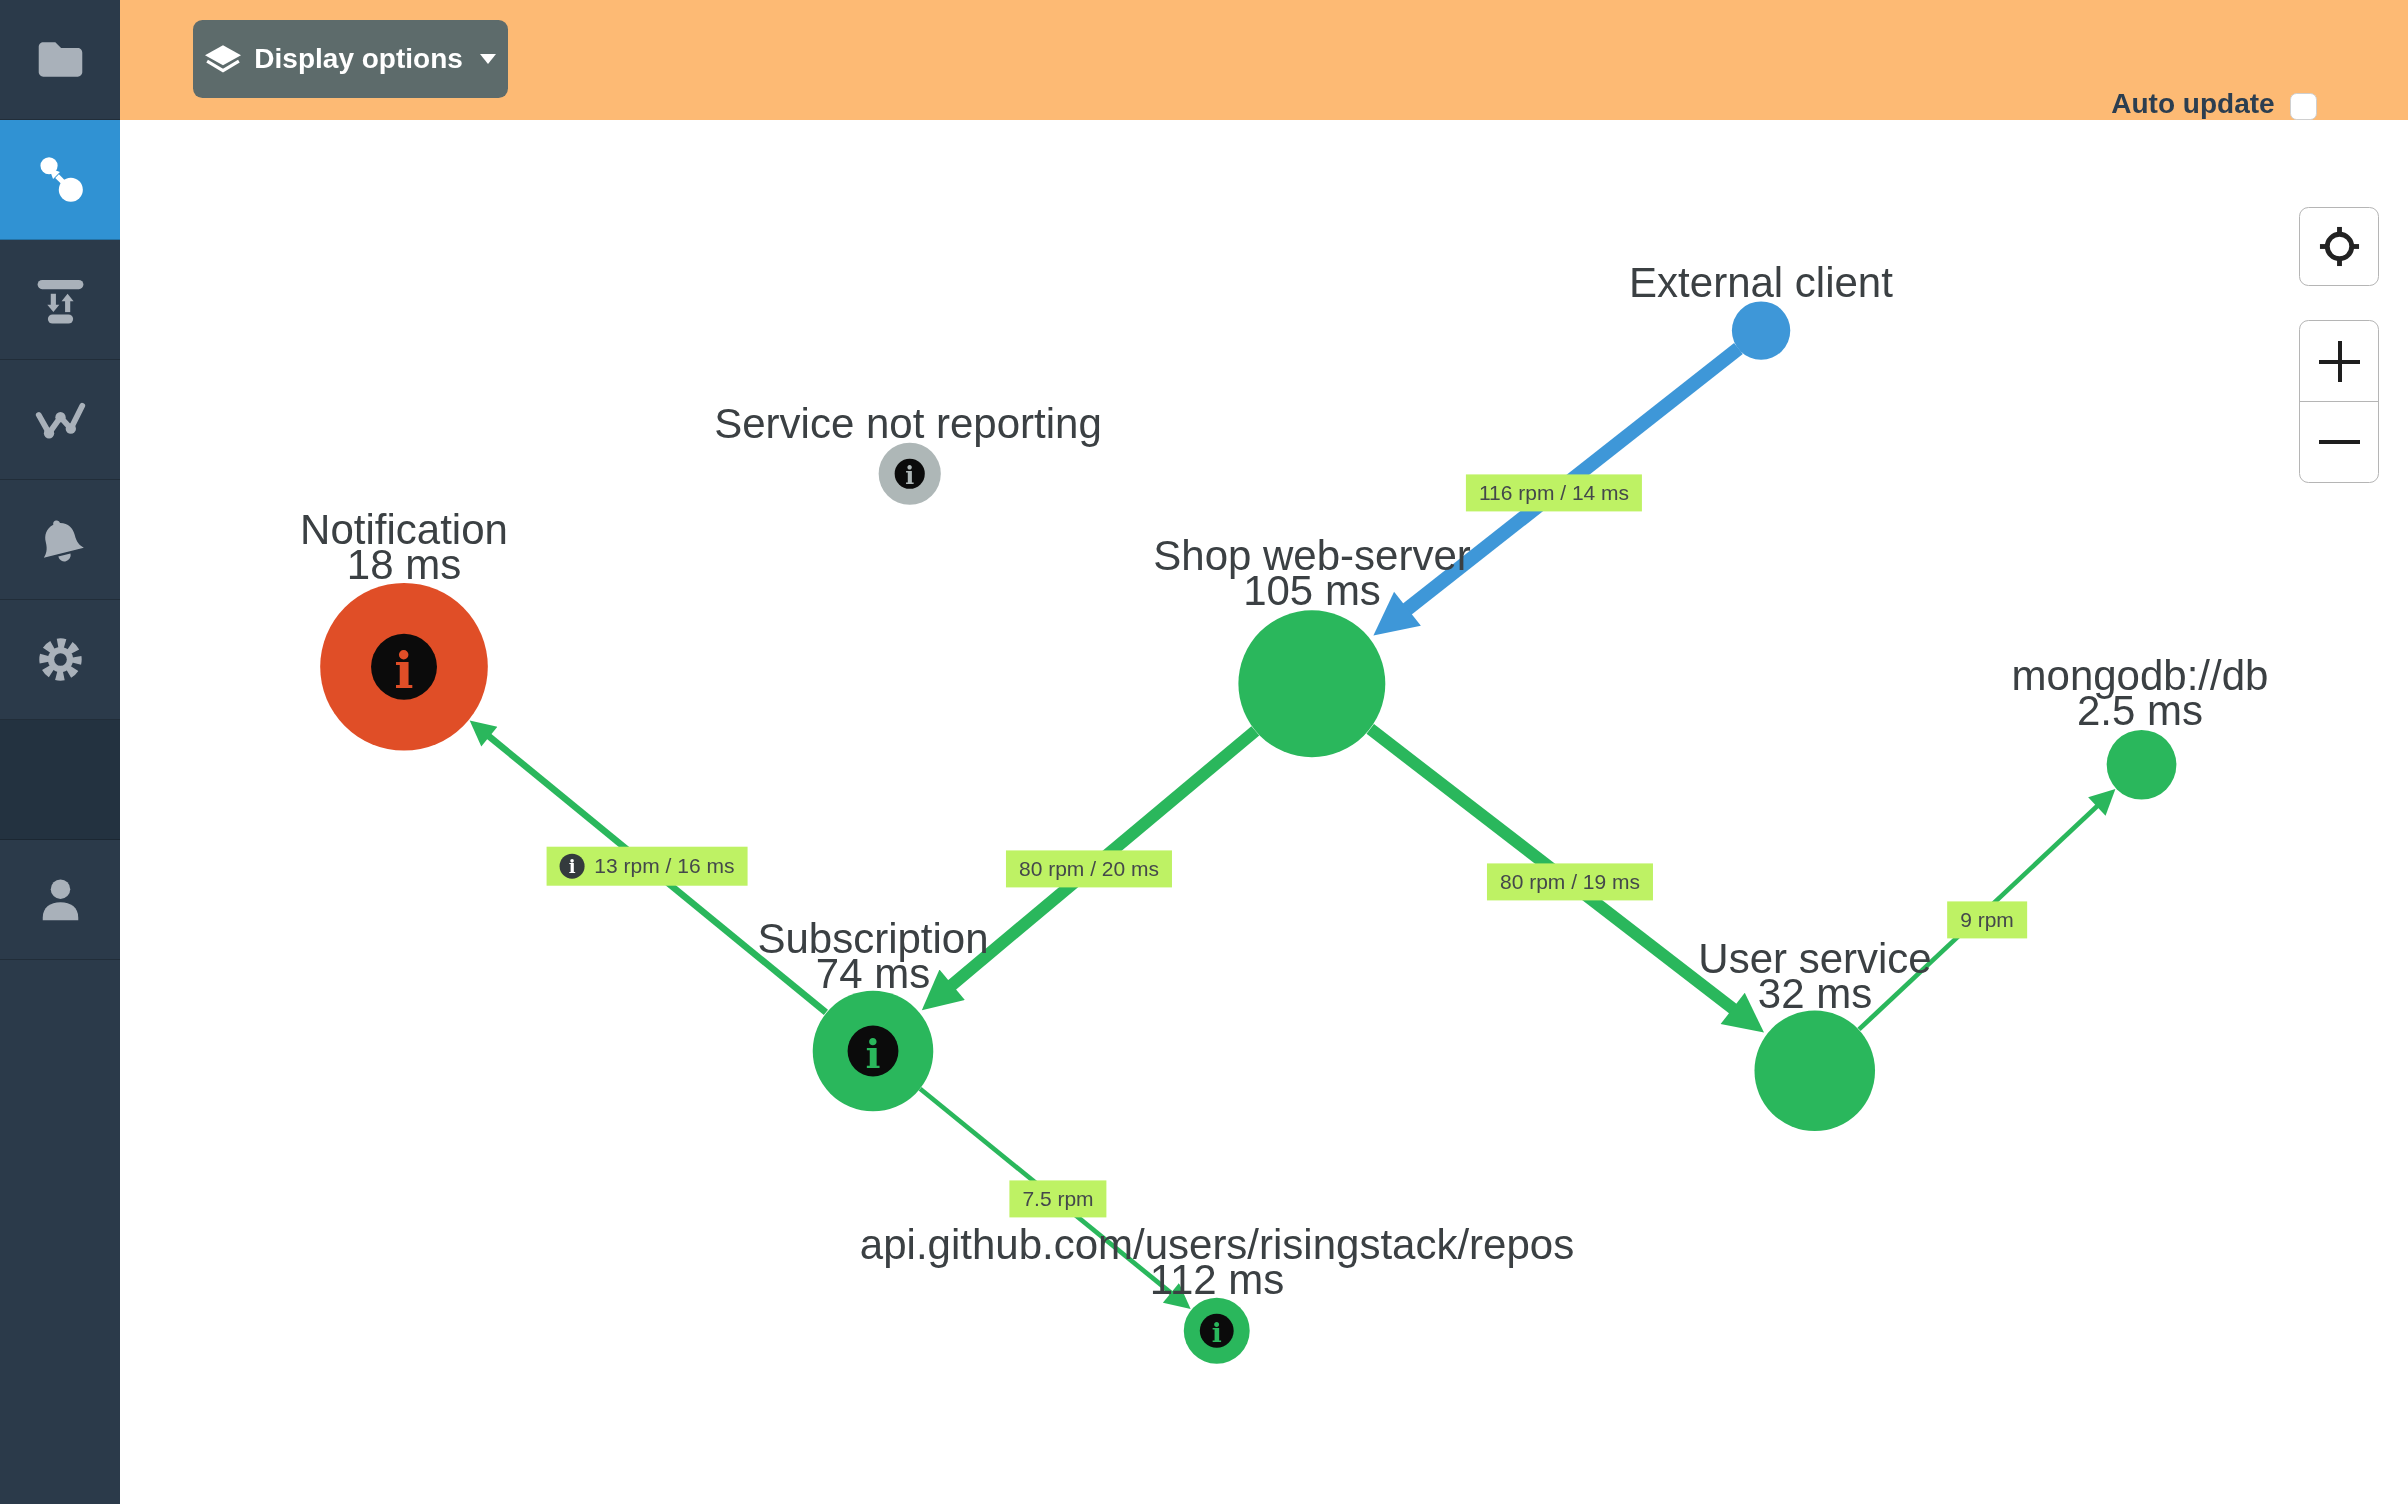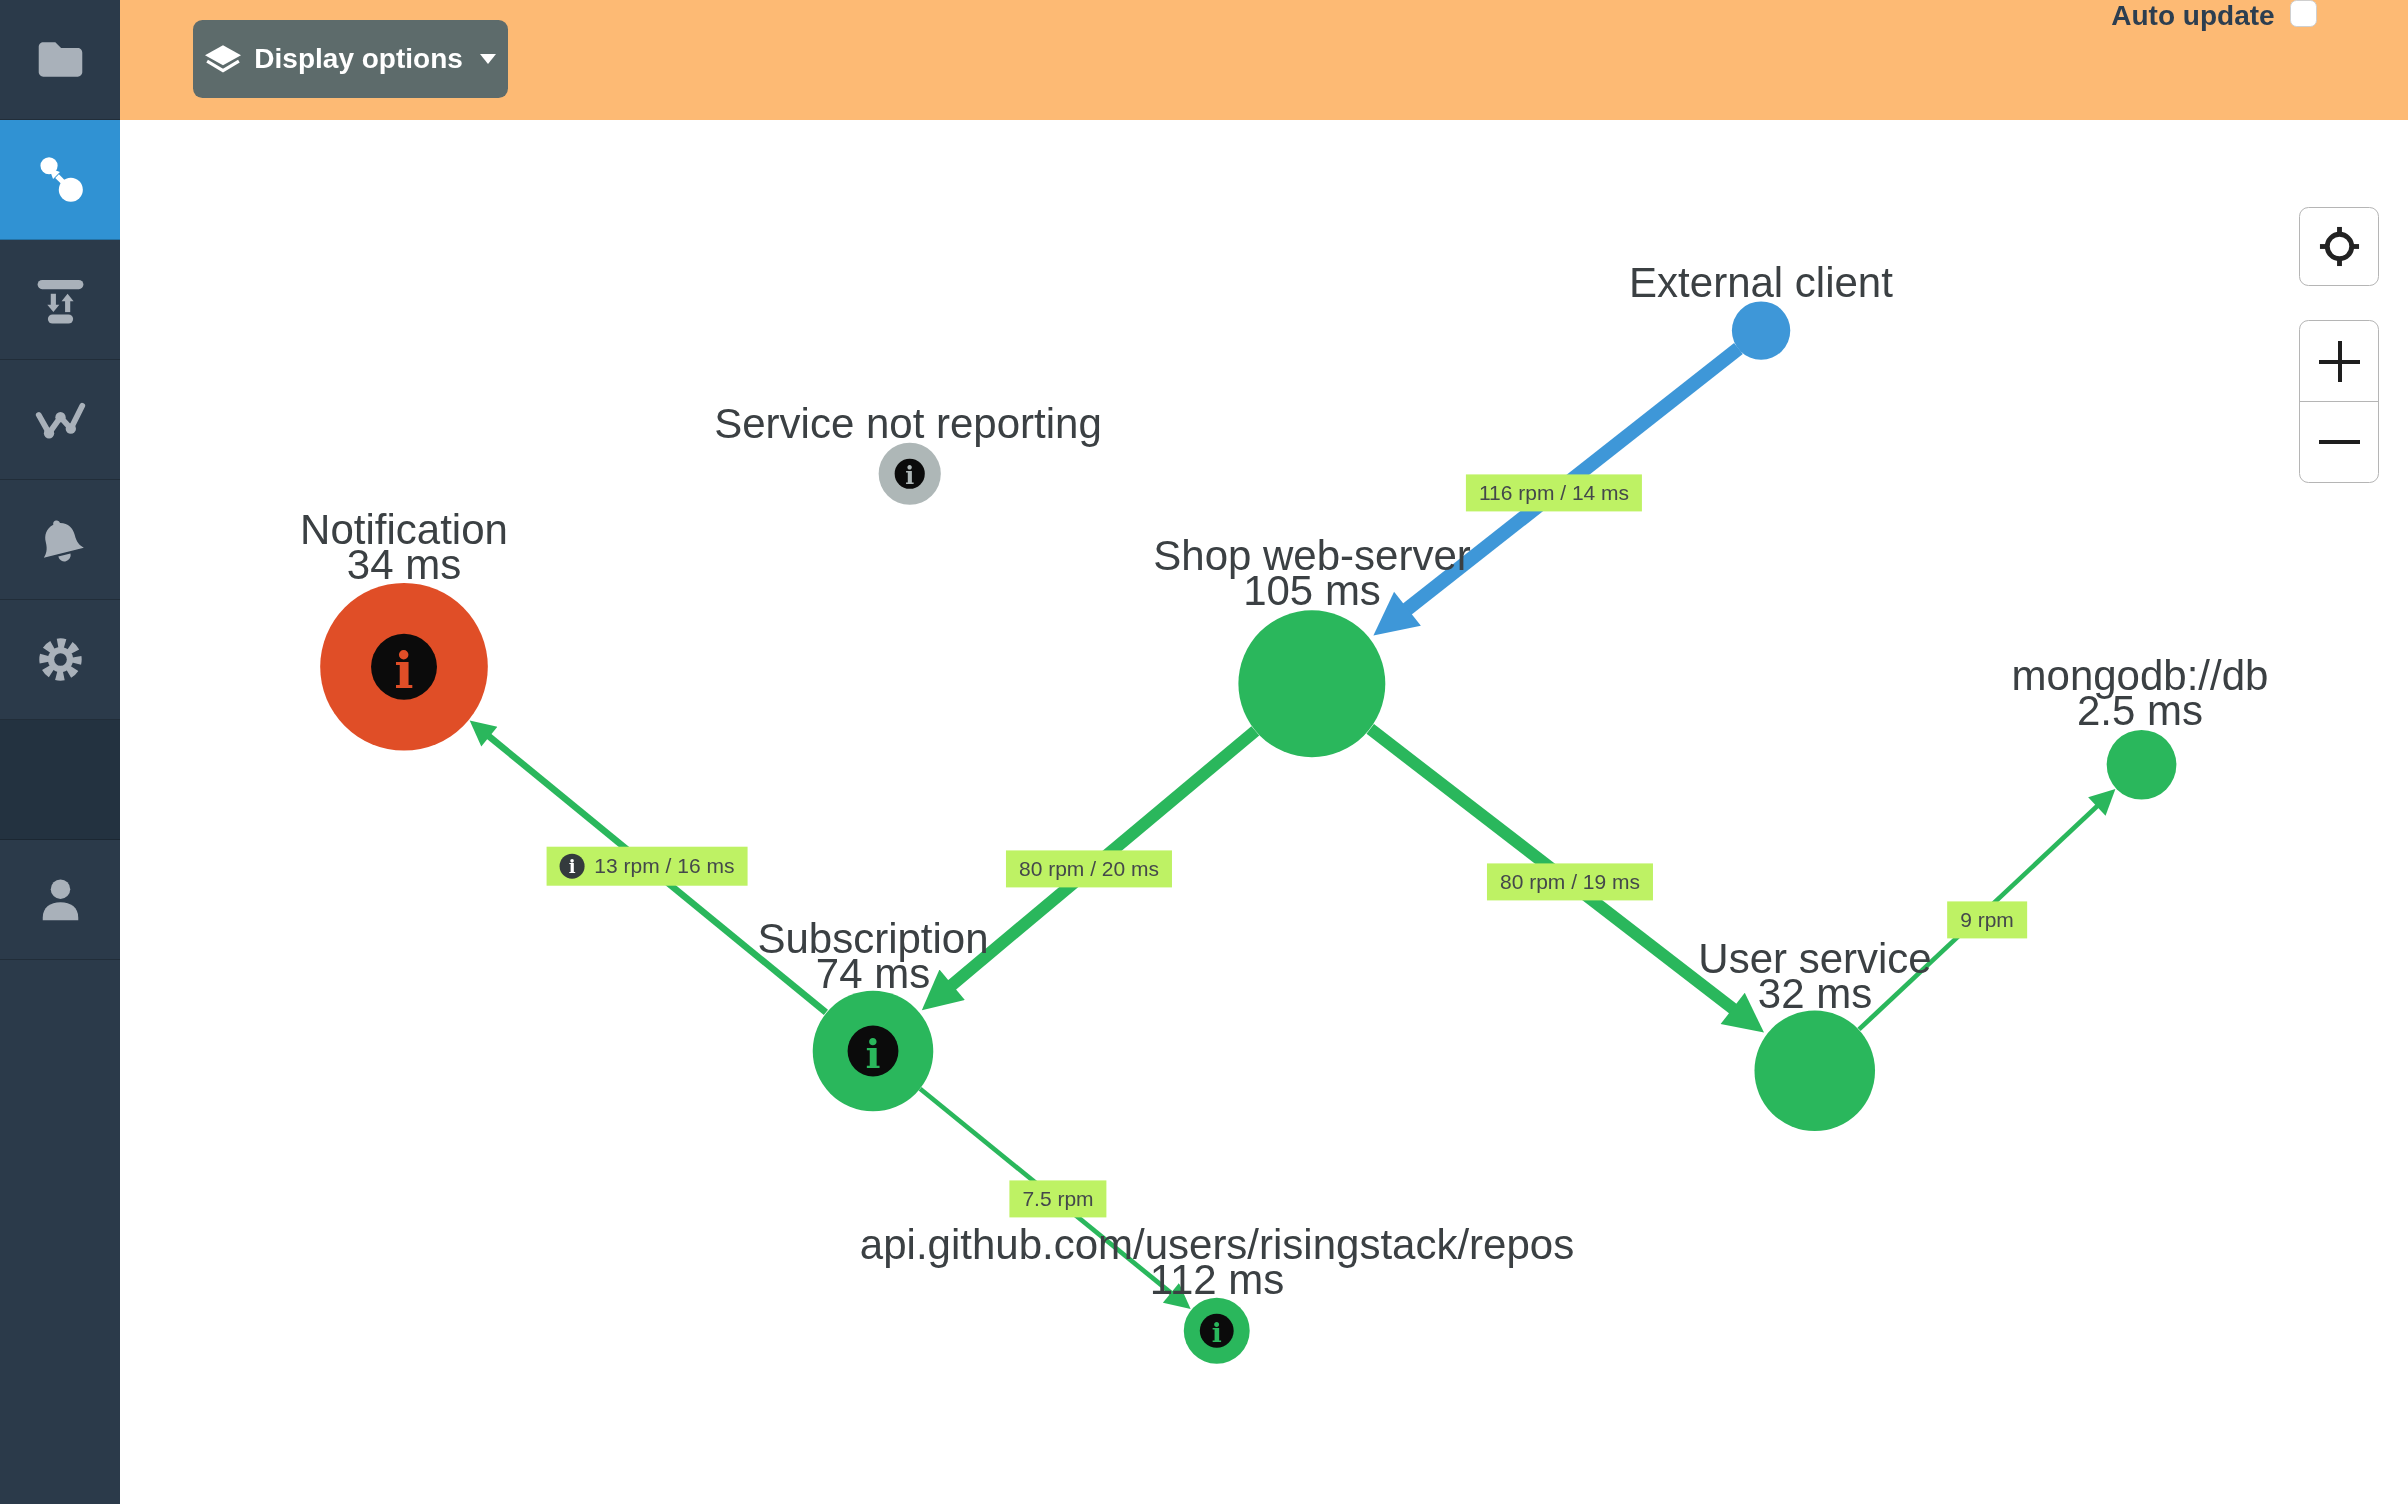--- a/index.html
+++ b/index.html
@@ -30,21 +30,21 @@
     display:flex;align-items:center;justify-content:center;cursor:pointer;
   }
   .btn-display{left:73px;top:20px;width:315px;height:78px;font-size:28px;font-weight:700;gap:13px;}
   .btn-time{left:1723px;top:20px;width:249px;height:81px;font-size:27px;font-weight:400;gap:7.5px;}
   .btn-time b{font-weight:700;}
   .caret-down{
     width:0;height:0;border-left:8.5px solid transparent;border-right:8.5px solid transparent;
     border-top:10.4px solid #ffffff;margin-left:3.8px;
   }
   .auto-update{
-    position:absolute;right:92px;top:0;height:120px;display:flex;align-items:flex-start;gap:15px;
+    position:absolute;right:92px;top:0;height:120px;display:flex;align-items:flex-end;gap:15px;
   }
   .auto-update .lbl{font-size:28px;font-weight:700;color:#2c3e50;}
   .checkbox{
     width:25.4px;height:25.4px;background:#ffffff;border:1.9px solid #cfcfcf;border-radius:6.6px;
   }
   
   .canvas{position:absolute;left:0;top:0;width:2409px;height:1505px;}
   .graph-svg{position:absolute;left:0;top:0;}
   .node-label{
     position:absolute;transform:translateX(-50%);text-align:center;
@@ -139,21 +139,21 @@
   </div>
   <div class="node-label" style="left:1312px;top:538px;">
     <span>Shop web-server</span>
       <span>105 ms</span>
   </div>
   <div class="node-label" style="left:908px;top:406px;">
     <span>Service not reporting</span>
   </div>
   <div class="node-label" style="left:404px;top:512px;">
     <span>Notification</span>
-      <span>34 ms</span>
+      <span>18 ms</span>
   </div>
   <div class="node-label" style="left:873px;top:921px;">
     <span>Subscription</span>
       <span>74 ms</span>
   </div>
   <div class="node-label" style="left:1815px;top:941px;">
     <span>User service</span>
       <span>32 ms</span>
   </div>
   <div class="node-label" style="left:2140px;top:658px;">

